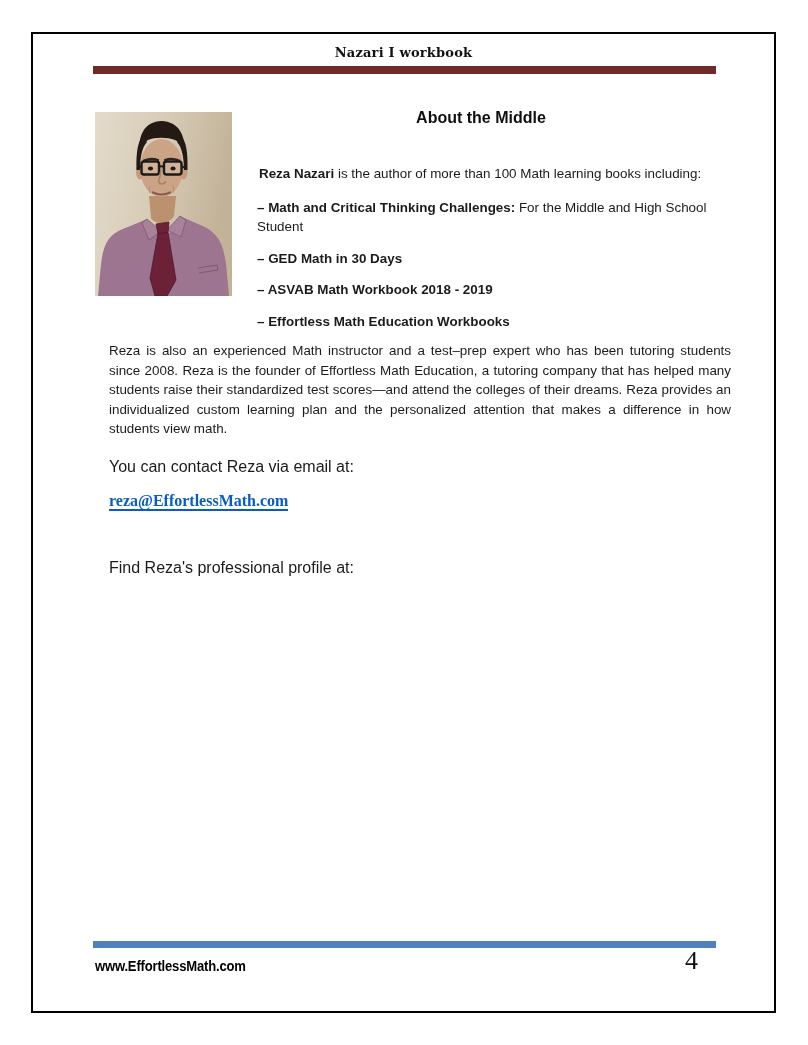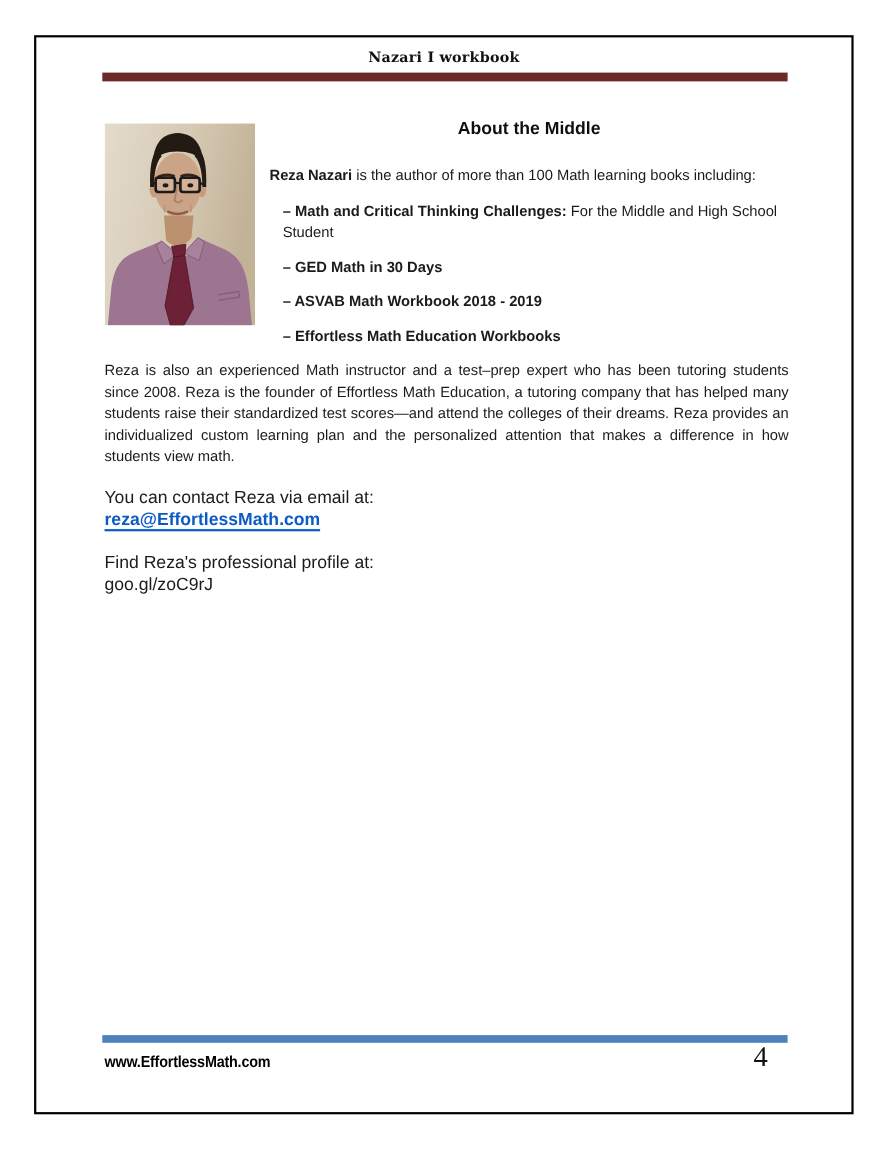--- a/index.html
+++ b/index.html
@@ -2,21 +2,21 @@
 <html><head>
 <meta charset="utf-8">
 <style>
   html,body{margin:0;padding:0}
   body{
     width:808px;height:1045px;position:relative;background:#ffffff;
     font-family:"Liberation Sans",sans-serif;color:#1b1b1b;overflow:hidden;
     --rule-maroon:#6d2a27;--rule-blue:#4f81bd;--link:#0b5bc4;
   }
   .abs{position:absolute}
-  p{margin:0}
+  p{margin:14px}
   strong{font-weight:bold}
 
   .page-border{
     left:31px;top:32px;width:745px;height:981px;
     border:2.5px solid #000;box-sizing:border-box;
   }
   .header-title{
     left:31px;top:45px;width:745px;text-align:center;
     font-family:"DejaVu Serif",serif;font-weight:bold;font-size:13px;
     letter-spacing:.2px;color:#111;
@@ -34,20 +34,21 @@
   .book-line{margin:12px}
   .bio{
     left:95px;top:327px;width:622px;font-size:13.4px;line-height:19.6px;
     text-align:justify;
   }
   .contact{left:95px;top:443px;width:560px;font-size:16px;line-height:19.6px}
   .email-link{
     color:var(--link);font-weight:bold;text-decoration:none;
     border-bottom:2px solid var(--link);cursor:pointer;display:inline-block;
     line-height:16px;
+    font-family:Liberation Serif, serif;
   }
   .spacer-line{height:19.6px}
 
   .footer-rule{left:93px;top:941px;width:623px;height:7px;background:var(--rule-blue)}
   .footer-site{
     left:95px;top:958px;font-size:14.5px;font-weight:bold;color:#000;
     letter-spacing:-.2px;transform:scaleX(.9);transform-origin:left center;
     white-space:nowrap;
   }
   .page-number{
@@ -125,18 +126,17 @@
   <p class="book-line"><strong>– Effortless Math Education Workbooks</strong><span></span></p>
 </div>
 
 <p class="abs bio">Reza is also an experienced Math instructor and a test–prep expert who has been tutoring students since 2008. Reza is the founder of Effortless Math Education, a tutoring company that has helped many students raise their standardized test scores—and attend the colleges of their dreams. Reza provides an individualized custom learning plan and the personalized attention that makes a difference in how students view math.</p>
 
 <div class="abs contact">
   <p>You can contact Reza via email at:</p>
   <p><a class="email-link">reza@EffortlessMath.com</a></p>
   <div class="spacer-line"></div>
   <p>Find Reza's professional profile at:</p>
-  <p>goo.gl/zoC9rJ</p>
 </div>
 
 <div class="abs footer-rule"></div>
 <div class="abs footer-site">www.EffortlessMath.com</div>
 <div class="abs page-number">4</div>
 
 </body></html>

